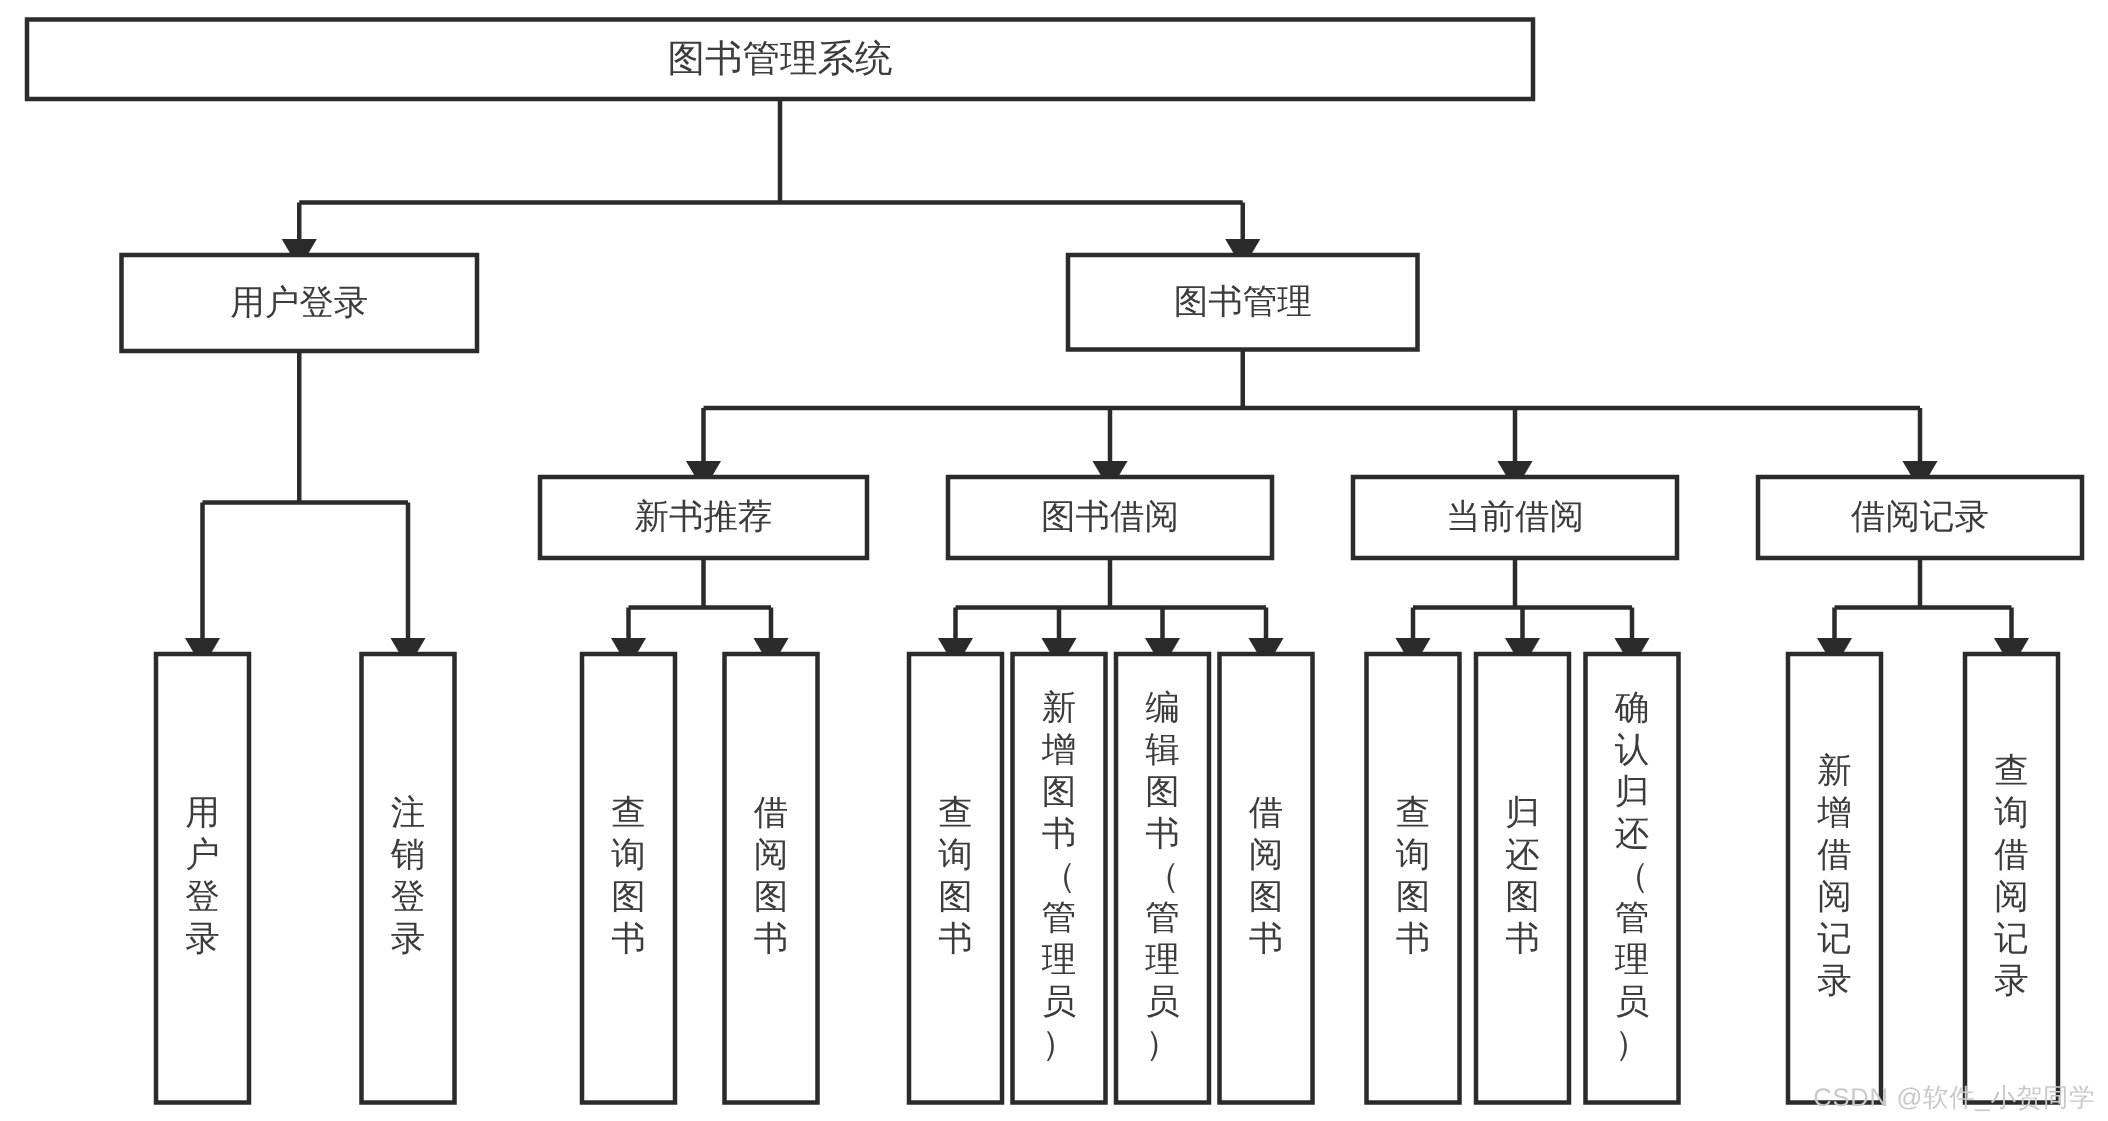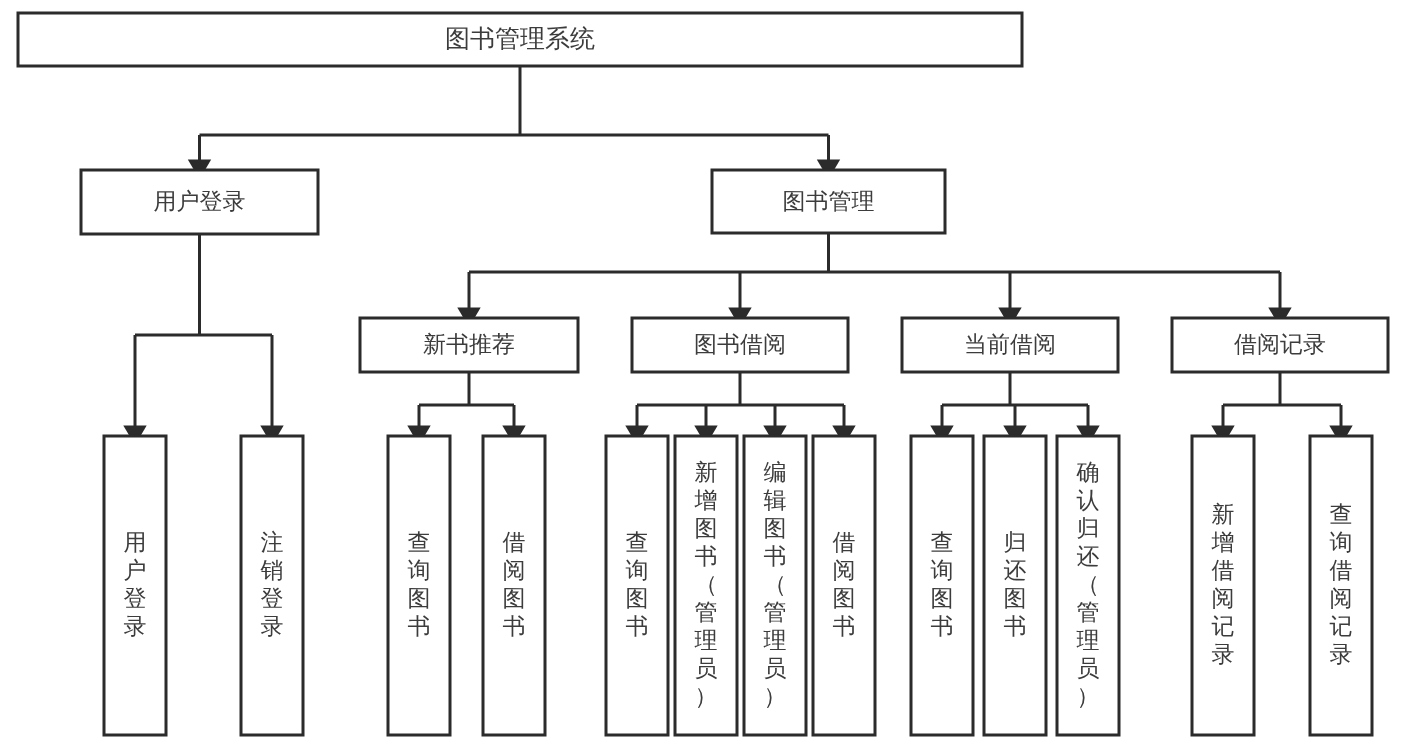--- a/index.html
+++ b/index.html
@@ -157,13 +157,14 @@
           <rect x="1192" y="436" width="62" height="299" class="node-rect"></rect>
           <text class="node-label leaf-label" x="1223" y="515.5"><tspan x="1223" dy="0">新</tspan><tspan x="1223" dy="28">增</tspan><tspan x="1223" dy="28">借</tspan><tspan x="1223" dy="28">阅</tspan><tspan x="1223" dy="28">记</tspan><tspan x="1223" dy="28">录</tspan></text>
         </g>
         <g>
           <rect x="1310" y="436" width="62" height="299" class="node-rect"></rect>
           <text class="node-label leaf-label" x="1341" y="515.5"><tspan x="1341" dy="0">查</tspan><tspan x="1341" dy="28">询</tspan><tspan x="1341" dy="28">借</tspan><tspan x="1341" dy="28">阅</tspan><tspan x="1341" dy="28">记</tspan><tspan x="1341" dy="28">录</tspan></text>
         </g>
       </g>
   </svg>
 
+  <div class="watermark">CSDN @软件_小贺同学</div>
 </div>
 
 </body></html>

